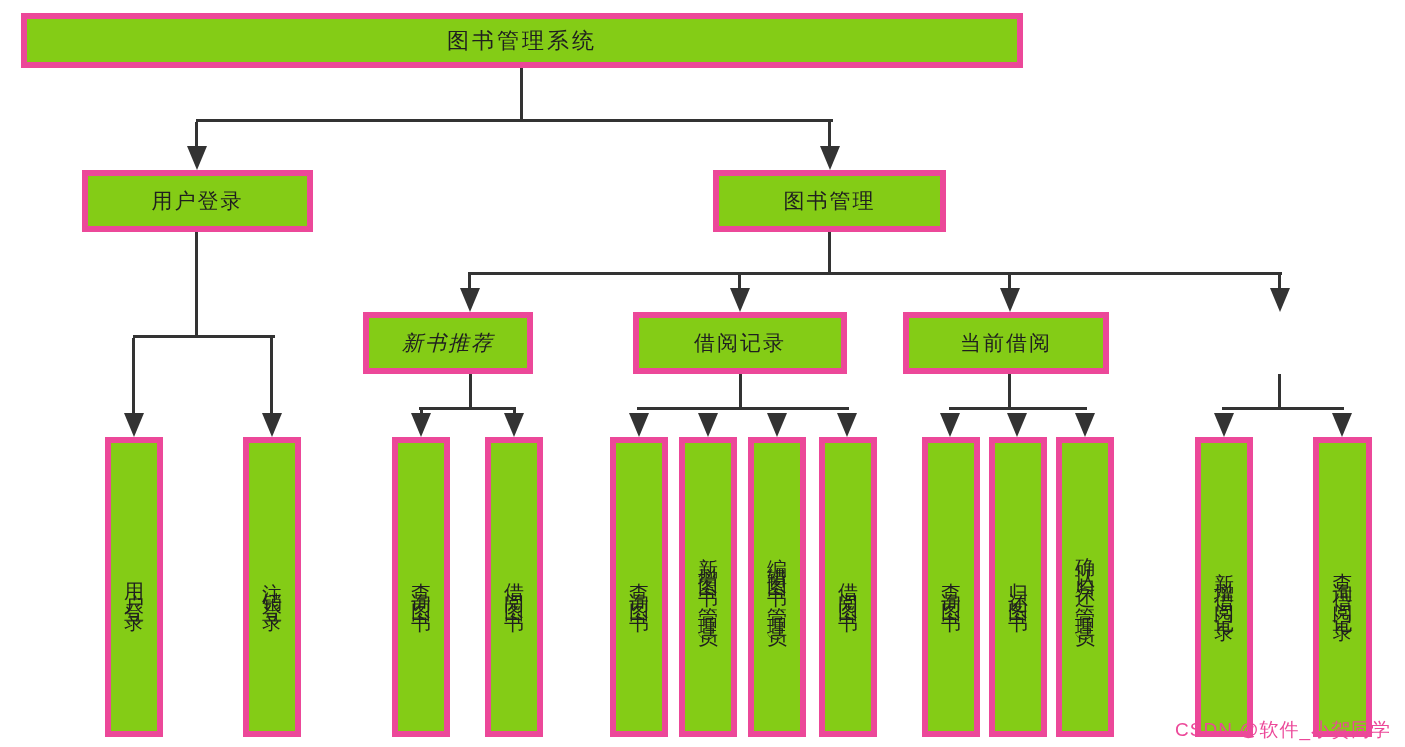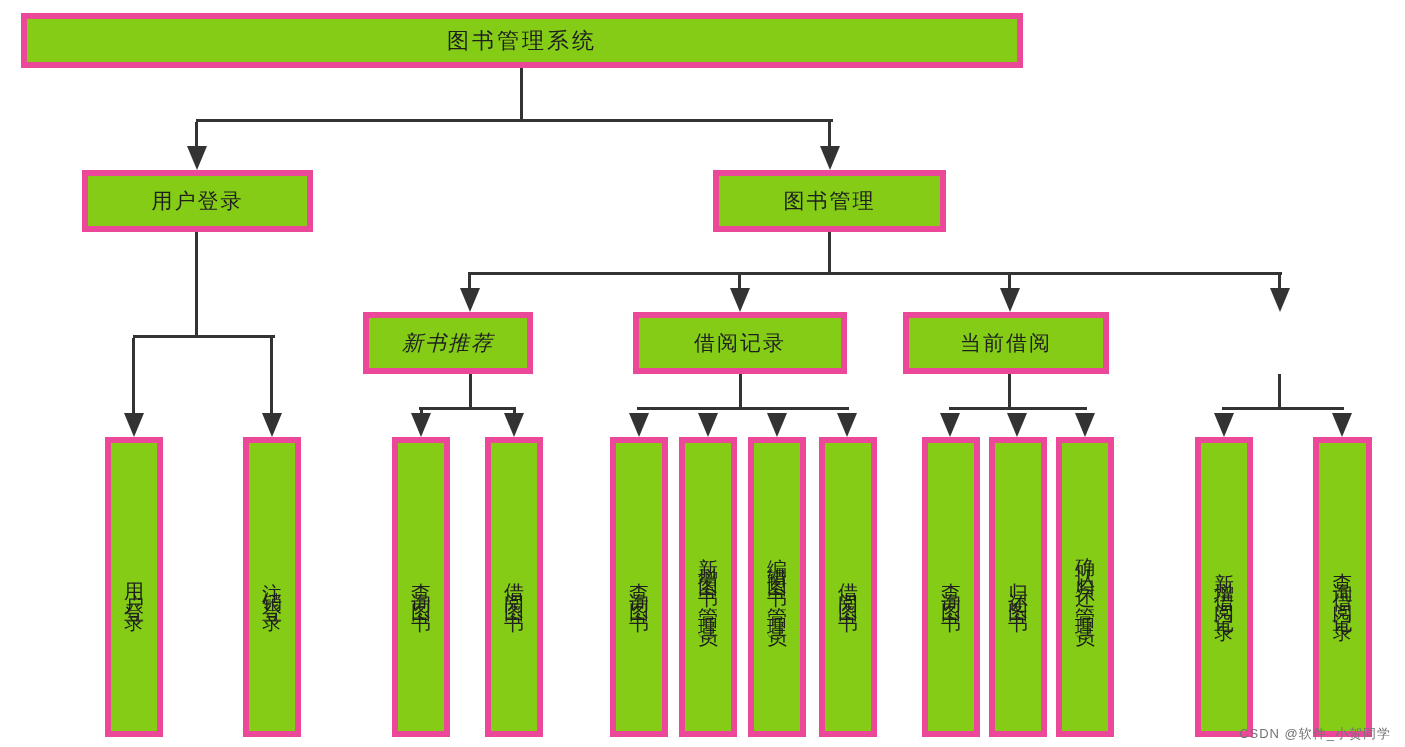--- a/index.html
+++ b/index.html
@@ -35,22 +35,22 @@
   .arrow{
     position:absolute;
     width:0;height:0;
     border-left:10px solid transparent;
     border-right:10px solid transparent;
     border-top:24px solid #333333;
   }
   .watermark{
     position:absolute;
     right:14px;bottom:4px;
-    font-size:13px;
-    color:#737373;
+    font-size:19px;
+    color:#ec4899;
     letter-spacing:1px;
     white-space:nowrap;
   }
 </style>
 </head>
 <body>
 
 <div class="canvas">
 
   <div class="box title" style="left:21px;top:13px;width:1002px;height:55px;">图书管理系统</div>

